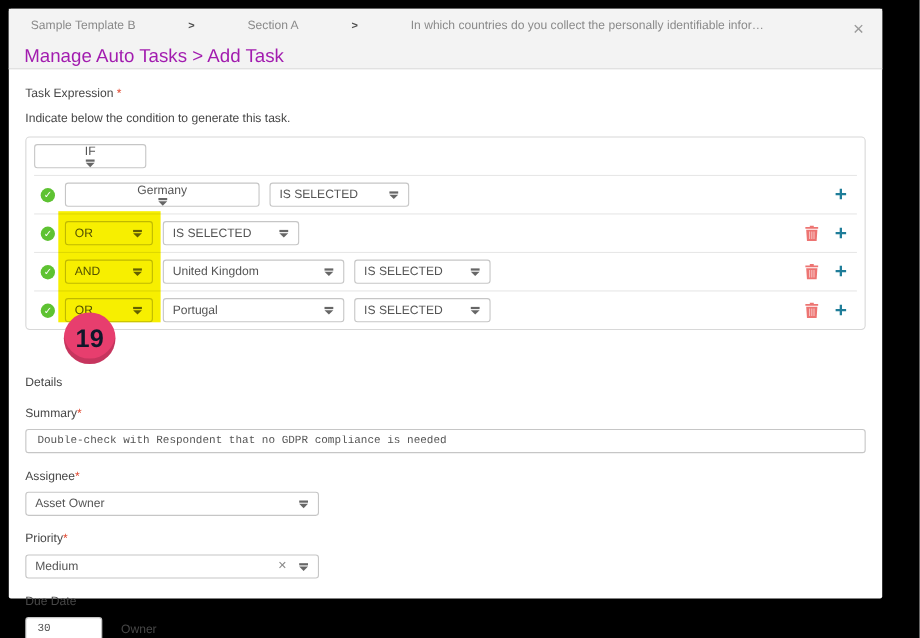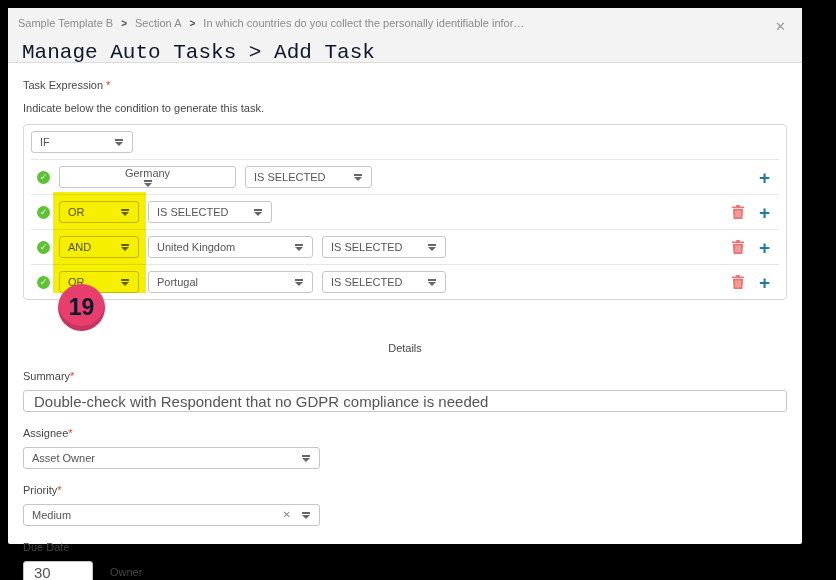--- a/index.html
+++ b/index.html
@@ -11,51 +11,51 @@
   .modal{
     position:absolute;left:8px;top:8px;width:794px;height:536px;
     background:#fff;border-radius:2px;overflow:visible;
   }
   
   .hdr{
     position:absolute;left:0;top:0;right:0;height:54px;
     background:#f3f3f3;border-bottom:1px solid #ddd;
   }
   .crumbs{
-    position:absolute;left:10px;top:9px;font-size:11px;color:#8a8a8a;
-    white-space:nowrap;display:flex;align-items:center;
+    position:absolute;left:20px;top:9px;font-size:11px;color:#8a8a8a;
+    white-space:nowrap;display:flex;align-items:center;gap:40px;
   }
   .crumb{cursor:pointer;}
   .crumb-sep{color:#4f4f4f;font-weight:bold;margin:0 8px;font-size:10px;}
   .close-x{
     position:absolute;right:16px;top:12px;font-size:13px;color:#9a9a9a;
     cursor:pointer;line-height:13px;
   }
   .title{
-    position:absolute;left:14px;top:33px;font-size:21px;color:#0f172a;font-family:Liberation Mono, monospace;
+    position:absolute;left:14px;top:33px;font-size:17px;color:#a21caf;
   }
   
   .bd{position:absolute;left:0;top:55px;right:0;bottom:0;padding:16px 15px 0 15px;box-sizing:border-box;}
   .lbl{font-size:11px;color:#474747;line-height:13px;}
   .req{color:#e0442c;}
   .sp{margin-left:3px;}
   .helper{font-size:11px;color:#474747;margin-top:10px;line-height:13px;}
   
   .builder{
     margin-top:9px;border:1px solid #d8d8d8;border-radius:4px;background:#fff;
   }
   .if-row{height:34px;display:flex;align-items:center;padding-left:7px;}
   .cond-row{height:34px;display:flex;align-items:center;padding-left:13px;position:relative;}
   .hr{height:1px;background:#e7e7e7;margin:0 7px;}
   .dd{
     height:22px;box-sizing:border-box;border:1px solid #c6c6c6;border-radius:3px;
     background:#fff;display:flex;align-items:center;justify-content:space-between;
     padding:0 8px;font-size:11px;color:#555;cursor:pointer;margin-right:9px;
   }
-  .w-if{width:102px;margin-right:0;}
+  .w-if{width:102px;margin-right:0;flex-direction:column;}
   .w-op{width:80px;}
   .w-field-lg{width:177px;flex-direction:column;}
   .w-field{width:165px;}
   .w-cond-lg{width:127px;margin-right:0;}
   .w-cond{width:124px;margin-right:0;}
   .caret{position:relative;width:10px;height:8px;flex:0 0 auto;}
   .caret::before{content:"";position:absolute;left:1px;top:1px;width:8px;height:1.5px;background:#666;}
   .caret::after{content:"";position:absolute;left:1px;top:4px;border-left:4px solid transparent;border-right:4px solid transparent;border-top:4px solid #666;}
   .chk{
     width:13px;height:13px;border-radius:50%;background:#5ec232;color:#fff;
@@ -70,28 +70,28 @@
     position:absolute;left:45px;top:184px;width:93px;height:101px;
     background:#f7ef00;mix-blend-mode:multiply;pointer-events:none;
   }
   .badge{
     position:absolute;left:50px;top:276px;width:47px;height:47px;border-radius:50%;
     background:#e73e6e;color:#0f172a;display:flex;align-items:center;justify-content:center;
     font-size:23px;font-weight:bold;box-shadow:inset 0 -5px 0 rgba(0,0,0,0.14);
     pointer-events:none;
   }
   
-  .details-lbl{margin-top:42px;text-align:center;}
+  .details-lbl{margin-top:42px;}
   .fld-lbl{margin-top:15px;}
   .txt{
     margin-top:7px;height:22px;box-sizing:border-box;border:1px solid #c6c6c6;border-radius:3px;
-    font-size:15px;color:#555;padding:0 10px;font-family:Liberation Sans, sans-serif;background:#fff;display:block;
+    font-size:10px;color:#555;padding:0 10px;font-family:Liberation Mono, monospace;background:#fff;display:block;
   }
   .txt-full{width:764px;}
-  .dd-wide{width:297px;margin-top:7px;margin-right:0;}
+  .dd-wide{width:267px;margin-top:7px;margin-right:0;}
   .dd-icons{display:flex;align-items:center;gap:10px;}
   .clear-x{font-size:10px;color:#8a8a8a;cursor:pointer;line-height:10px;}
   .due-row{display:flex;align-items:center;margin-top:7px;}
   .txt-due{width:70px;margin-top:0;}
   .days{font-size:11px;color:#474747;margin-left:17px;}
 </style>
 </head>
 <body>
 
 <div class="modal">

